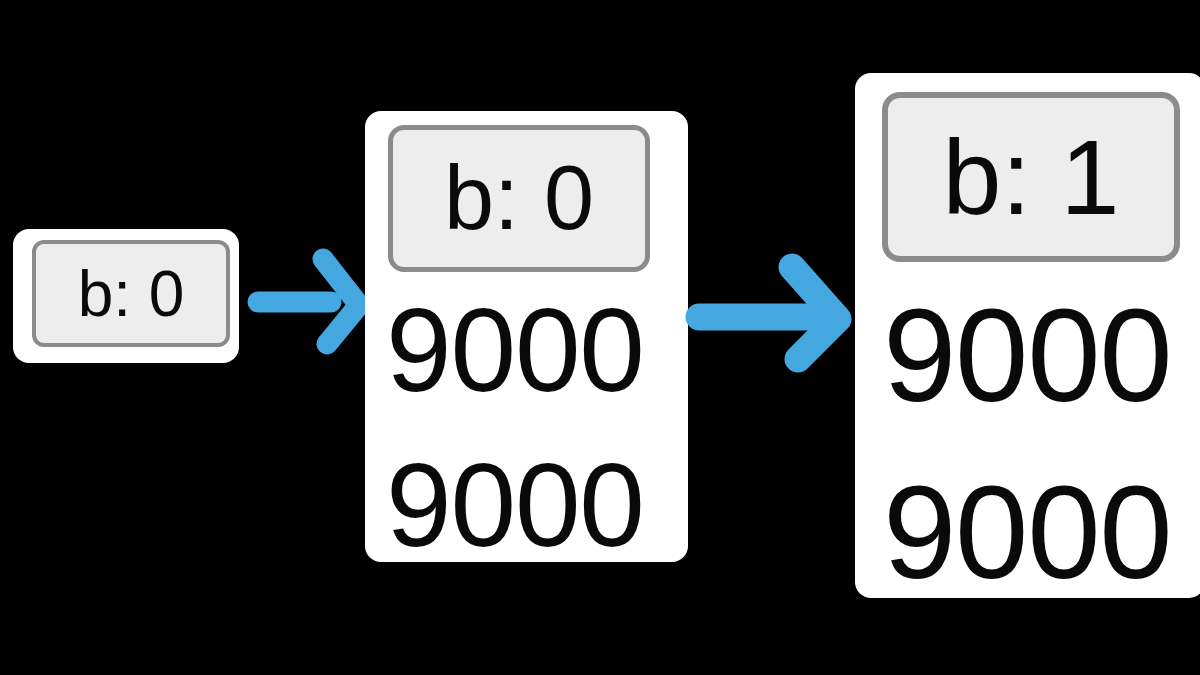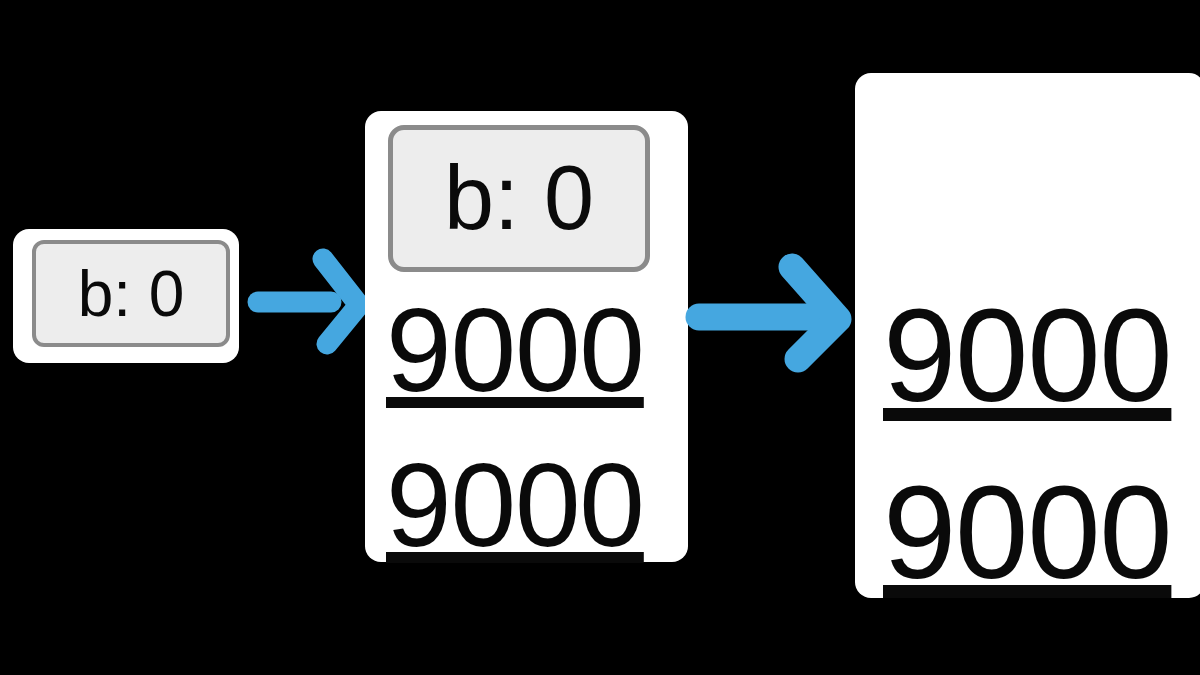--- a/index.html
+++ b/index.html
@@ -34,21 +34,20 @@
     color: var(--text);
     white-space: pre;
     font-family: "Liberation Sans", sans-serif;
   }
   .num {
     position: absolute;
     line-height: 1;
     color: var(--text);
     letter-spacing: -0.01em;
     white-space: pre;
-    text-decoration: underline;
   }
   .arrow-svg { position: absolute; overflow: visible; }
   .arrow-svg path {
     fill: none;
     stroke: var(--arrow);
     stroke-linecap: round;
     stroke-linejoin: round;
   }
 
   
@@ -101,15 +100,16 @@
   <div class="num num-1">9000</div>
   <div class="num num-2">9000</div>
 </div>
 
 <svg class="arrow-svg" id="arrow-2" viewBox="0 0 170 120" xmlns="http://www.w3.org/2000/svg">
   <path d="M 14 64 H 122" stroke-width="27"></path>
   <path d="M 107 14 L 153 66 L 113 106" stroke-width="27"></path>
 </svg>
 
 <div class="panel" id="panel-3">
+  <div class="state-button">b: 1</div>
   <div class="num num-1">9000</div>
   <div class="num num-2">9000</div>
 </div>
 
 </body></html>

